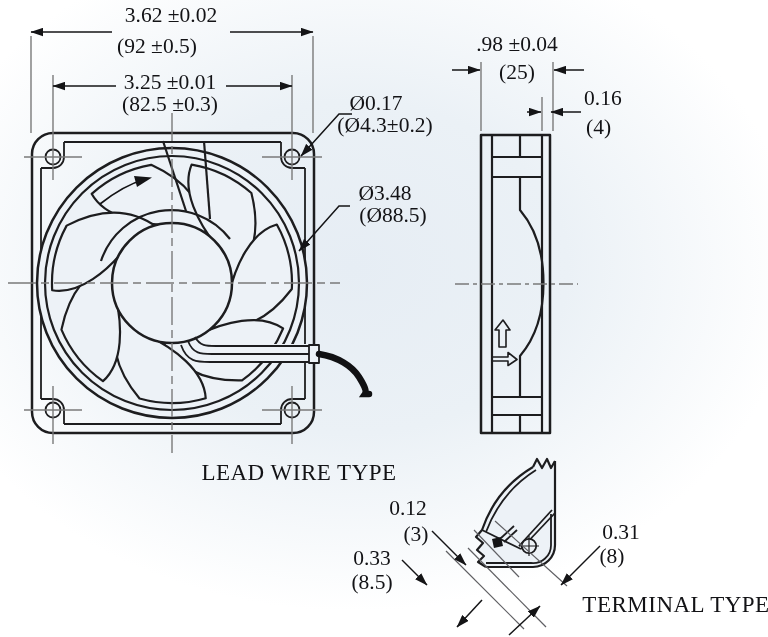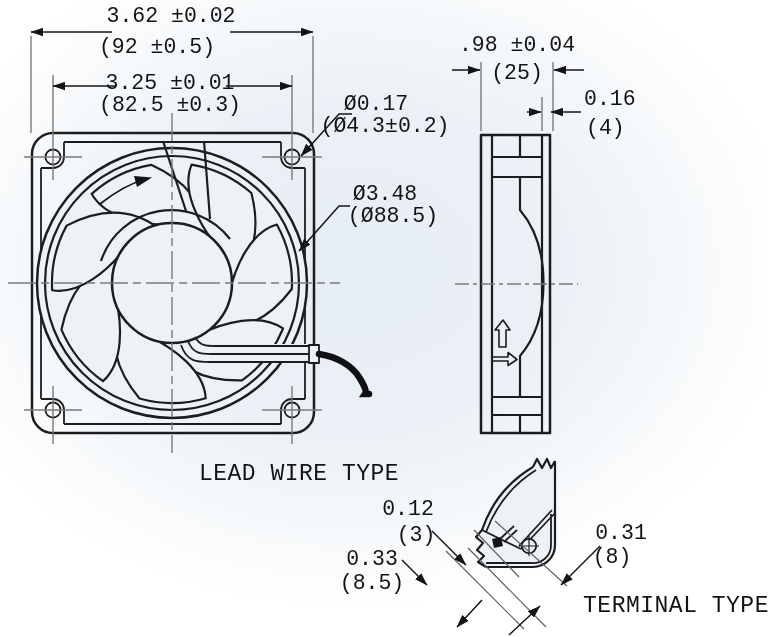--- a/index.html
+++ b/index.html
@@ -1,17 +1,17 @@
 <!DOCTYPE html>
 <html><head>
 <meta charset="utf-8">
 <style>
   html,body{margin:0;padding:0;background:#ffffff;}
   .stage{position:relative;width:768px;height:637px;overflow:hidden;
-         font-family:Liberation Mono, monospace;}
+         font-family:Liberation Serif, serif;}
   .bg{position:absolute;inset:0;
       background:radial-gradient(ellipse 62% 58% at 46% 42%,
         #e6edf4 0%, #ebf1f6 45%, rgba(255,255,255,0) 93%);}
   svg{position:absolute;left:0;top:0;}
   .ln{fill:none;stroke:#1d1d1f;stroke-width:2.2;stroke-linejoin:round;}
   .ln-heavy{fill:none;stroke:#1d1d1f;stroke-width:2.5;stroke-linejoin:round;}
   .ln-med{fill:none;stroke:#1d1d1f;stroke-width:1.8;stroke-linejoin:round;}
   .thin{fill:none;stroke:#7a7a7a;stroke-width:1.4;}
   .xlat{fill:none;stroke:#5f5f63;stroke-width:1.2;}
   .dim{fill:none;stroke:#141416;stroke-width:1.5;}

